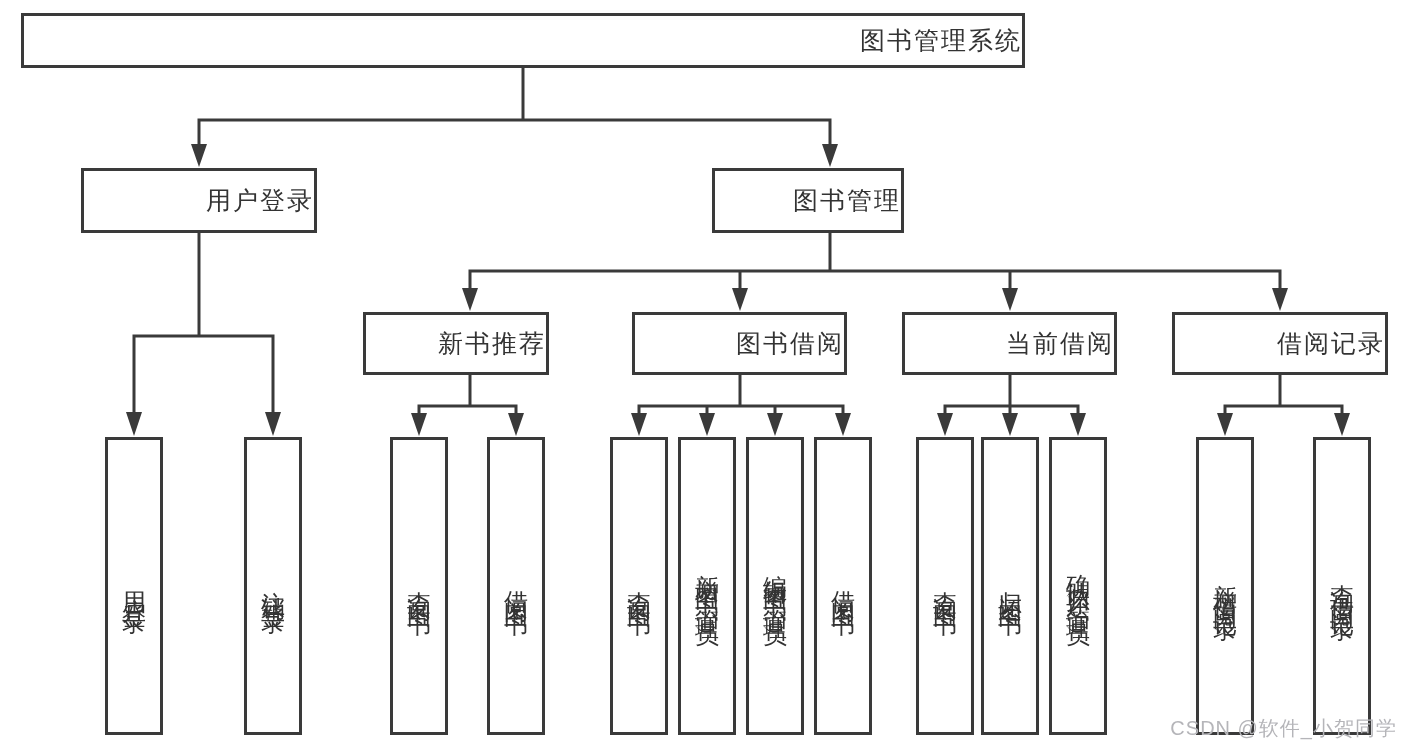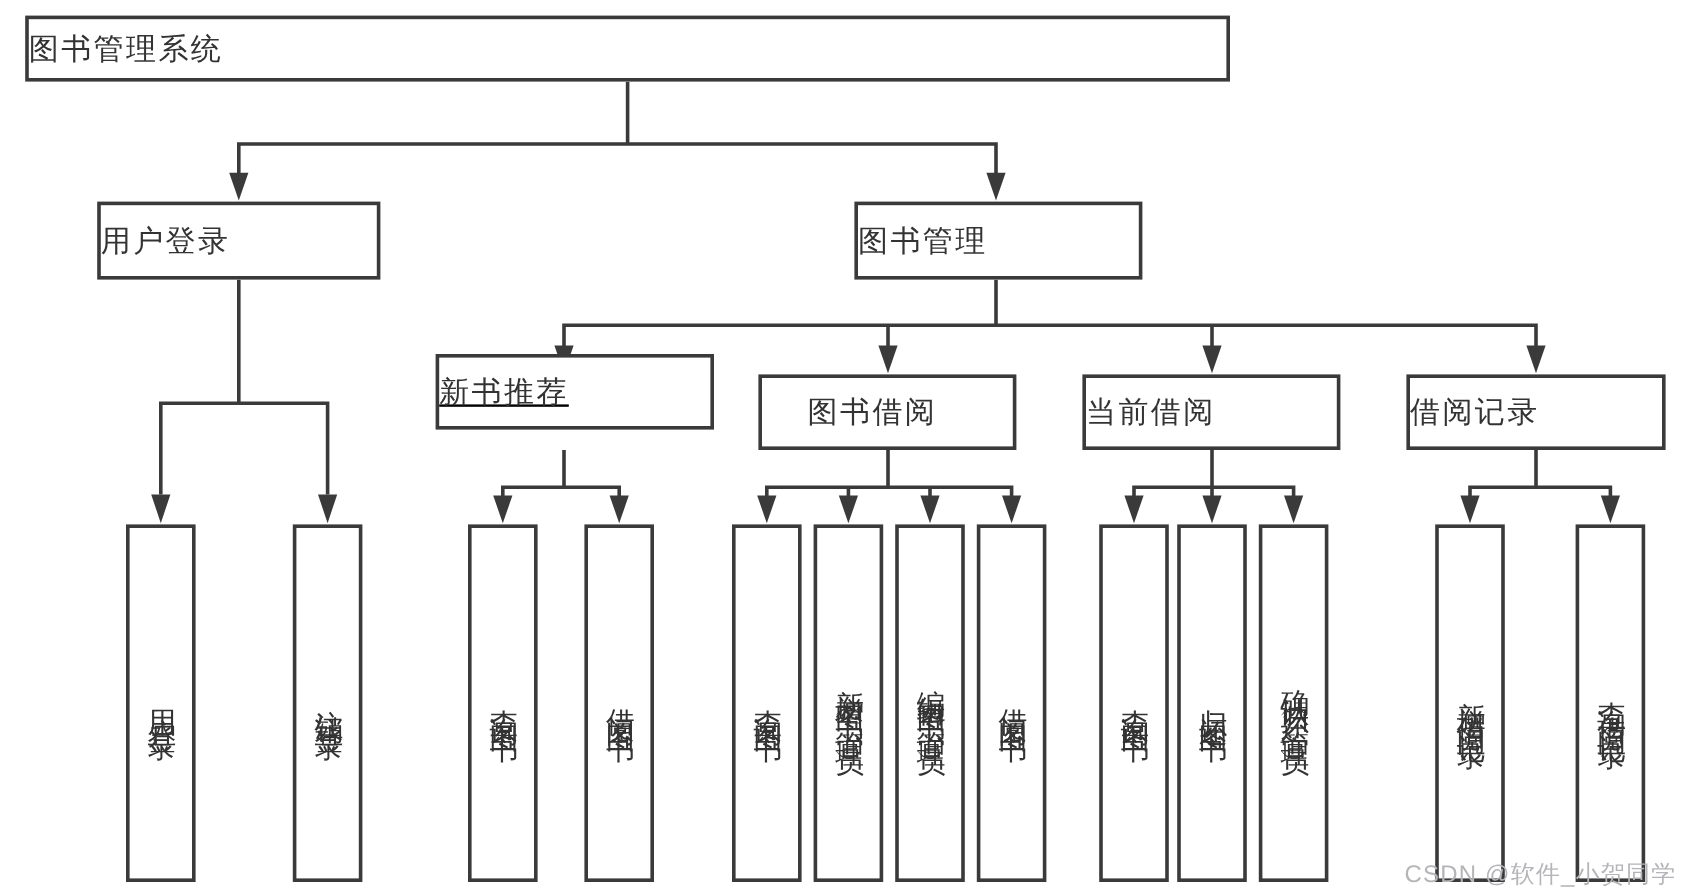--- a/index.html
+++ b/index.html
@@ -20,21 +20,21 @@
     left: 0; top: 0;
     width: 1405px; height: 747px;
   }
   .hbox {
     position: absolute;
     box-sizing: border-box;
     background: #ffffff;
     border: 3px solid #3a3a3a;
     display: flex;
     align-items: center;
-    justify-content: flex-start;
+    justify-content: flex-end;
   }
   .hbox .lbl {
     font-size: 25px;
     color: #333333;
     letter-spacing: 2px;
     white-space: nowrap;
   }
   .vbox {
     position: absolute;
     box-sizing: border-box;
@@ -147,25 +147,25 @@
     </g>
   </svg>
 
   <div class="hbox" style="left:21px; top:13px; width:1004px; height:55px;">
     <span class="lbl">图书管理系统</span>
   </div>
 
   <div class="hbox" style="left:81px; top:168px; width:236px; height:65px;">
     <span class="lbl">用户登录</span>
   </div>
-  <div class="hbox" style="left:712px; top:168px; width:240px; height:65px;">
+  <div class="hbox" style="left:712px; top:168px; width:192px; height:65px;">
     <span class="lbl">图书管理</span>
   </div>
 
-  <div class="hbox" style="left:363px; top:295px; width:232px; height:63px;text-decoration:underline;">
+  <div class="hbox" style="left:363px; top:312px; width:186px; height:63px;">
     <span class="lbl">新书推荐</span>
   </div>
   <div class="hbox" style="left:632px; top:312px; width:215px; height:63px;padding-left:38px;">
     <span class="lbl">图书借阅</span>
   </div>
   <div class="hbox" style="left:1172px; top:312px; width:216px; height:63px;">
     <span class="lbl">借阅记录</span>
   </div>
   <div class="hbox" style="left:902px; top:312px; width:215px; height:63px;">
     <span class="lbl">当前借阅</span>

